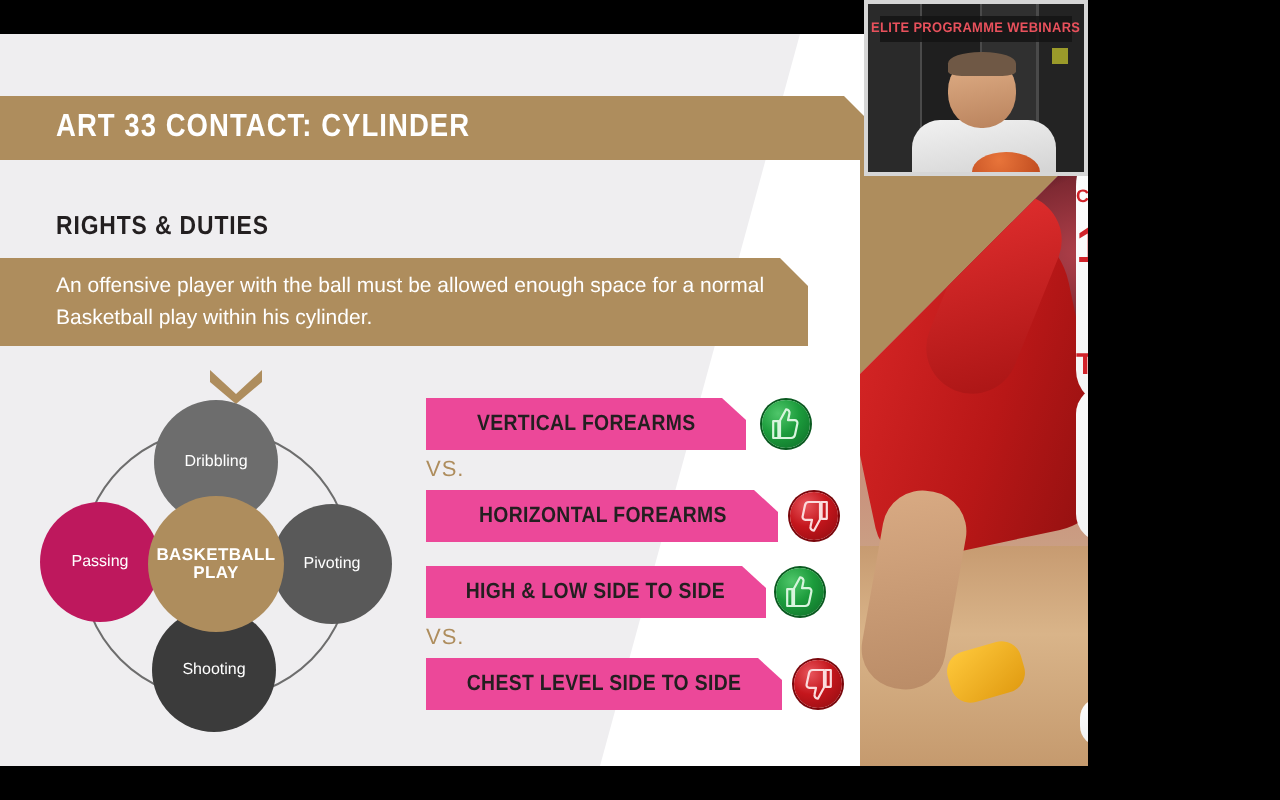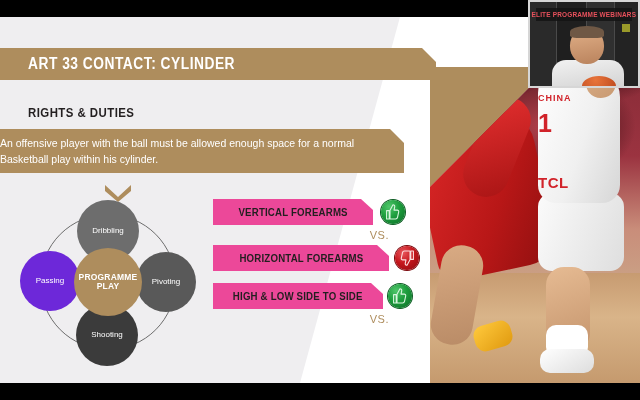--- a/index.html
+++ b/index.html
@@ -1,20 +1,20 @@
 <!DOCTYPE html>
 <html><head>
 <meta charset="utf-8">
 <title>Webinar Slide</title>
 <style>
   * { margin:0; padding:0; box-sizing:border-box; }
   html,body { width:640px; height:400px; overflow:hidden; background:#000; }
   body { font-family:"Liberation Sans", sans-serif; }
 
-  #screen { position:relative; width:640px; height:400px; background:#000; overflow:hidden; }
+  #screen { position:relative; width:544px; height:400px; background:#000; overflow:hidden; }
 
   
   #slide {
     position:absolute; left:0; top:17px; width:640px; height:366px;
     background:#ffffff; overflow:hidden;
   }
   
   .grey-panel {
     position:absolute; left:0; top:0; width:430px; height:366px;
     background:#efeef0;
@@ -43,21 +43,21 @@
   #subtitle {
     position:absolute; left:28px; top:88px;
     color:#231f20; font-weight:bold; font-size:13px; letter-spacing:0.5px;
     transform:scaleX(0.88); transform-origin:left center; white-space:nowrap;
   }
   #desc-bar {
     left:0; top:112px; width:404px; height:44px;
     clip-path: polygon(0 0, 390px 0, 404px 14px, 404px 44px, 0 44px);
   }
   #desc-bar .txt {
-    color:#ffffff; font-size:10.5px; line-height:1.55; 
+    color:#ffffff; font-size:10.5px; line-height:1.55; margin-left:28px;
     padding-right:10px;
   }
 
   
   #chevron {
     position:absolute; left:105px; top:168px; width:26px; height:17px;
   }
 
   
   #diagram { position:absolute; left:18px; top:183px; width:180px; height:172px; }
@@ -70,21 +70,21 @@
     justify-content:center; text-align:center; color:#fff; font-size:8px;
     line-height:1.1;
   }
   #node-center {
     left:56px; top:48px; width:68px; height:68px; background:#ae8d5d;
     font-weight:bold; font-size:8.5px; letter-spacing:0.2px;
   }
   #node-top    { left:59px; top:0px;   width:62px; height:62px; background:#6d6d6d; }
   #node-right  { left:118px; top:52px; width:60px; height:60px; background:#595959; }
   #node-bottom { left:58px; top:104px; width:62px; height:62px; background:#3b3b3b; }
-  #node-left   { left:2px;  top:51px;  width:60px; height:60px; background:#6d28d9; }
+  #node-left   { left:2px;  top:51px;  width:60px; height:60px; background:#be185d; }
 
   
   #compare { position:absolute; left:213px; top:182px; width:215px; }
   .cmp-row { position:relative; height:26px; margin-bottom:0; }
   .cmp-tag {
     position:absolute; left:0; top:0; height:26px; background:#ec4899;
     display:flex; align-items:center; justify-content:center;
     color:#231f20; font-weight:bold; font-size:11px; letter-spacing:0.2px;
     transform-origin:left center; white-space:nowrap;
     font-family:"Liberation Sans Narrow","Liberation Sans",sans-serif;
@@ -101,21 +101,21 @@
   .badge.good {
     background:radial-gradient(circle at 34% 28%, #4fc66a 0%, #1c9c3c 45%, #0d6b27 100%);
     box-shadow:0 0 0 1px #0a5a20;
   }
   .badge.bad {
     background:radial-gradient(circle at 34% 28%, #e8555c 0%, #c4161c 45%, #8d0b10 100%);
     box-shadow:0 0 0 1px #7a070c;
   }
   .badge svg { position:absolute; left:5px; top:4px; }
   .vs {
-    height:20px; display:flex; align-items:center; justify-content:flex-end;
+    height:20px; display:flex; align-items:center; justify-content:flex-start;
     color:#ae8d5d; font-size:11px; letter-spacing:0.5px; width:176px;
   }
 
   
   #photo {
     position:absolute; left:430px; top:0; width:210px; height:366px;
     overflow:hidden;
   }
   #photo .goldwedge {
     position:absolute; left:0; top:0; width:210px; height:366px;
@@ -292,21 +292,21 @@
       <div class="node" id="node-bottom">
         <span>Shooting</span>
       </div>
       <div class="node" id="node-right">
         <span>Pivoting</span>
       </div>
       <div class="node" id="node-left">
         <span>Passing</span>
       </div>
       <div class="node" id="node-center">
-        <span>PROGRAMME PLAY</span>
+        <span>BASKETBALL PLAY</span>
       </div>
     </div>
 
     <div id="compare">
 
       <div class="cmp-row">
         <div class="cmp-tag tag-w1">
           <span>VERTICAL FOREARMS</span>
         </div>
         <div class="badge good" style="left:168px;">
@@ -343,20 +343,32 @@
           <svg width="14" height="16" viewBox="0 0 14 16">
             <path d="M4 15 h5.5 a2 2 0 0 0 2-1.6 l1.2-5.6 a1.4 1.4 0 0 0-1.4-1.7 H8 l0.7-3.2 A1.7 1.7 0 0 0 7 0.7 L4 6.3 Z M0.6 6.6 h2.6 v8.4 H0.6 Z" fill="none" stroke="#d8f5de" stroke-width="1.1" stroke-linejoin="round"></path>
           </svg>
         </div>
       </div>
 
       <div class="vs">
         <span>VS.</span>
       </div>
 
+      <div class="cmp-row">
+        <div class="cmp-tag tag-w4">
+          <span>CHEST LEVEL SIDE TO SIDE</span>
+        </div>
+        <div class="badge bad" style="left:184px;">
+          <svg width="14" height="16" viewBox="0 0 14 16">
+            <g transform="rotate(180 7 8)">
+              <path d="M4 15 h5.5 a2 2 0 0 0 2-1.6 l1.2-5.6 a1.4 1.4 0 0 0-1.4-1.7 H8 l0.7-3.2 A1.7 1.7 0 0 0 7 0.7 L4 6.3 Z M0.6 6.6 h2.6 v8.4 H0.6 Z" fill="none" stroke="#fbdcdd" stroke-width="1.1" stroke-linejoin="round"></path>
+            </g>
+          </svg>
+        </div>
+      </div>
 
     </div>
 
     <div id="photo">
       <div class="goldwedge"></div>
       <div class="img">
         <div class="crowd"></div>
         <div class="floor"></div>
         <div class="red-body"></div>
         <div class="red-arm"></div>

